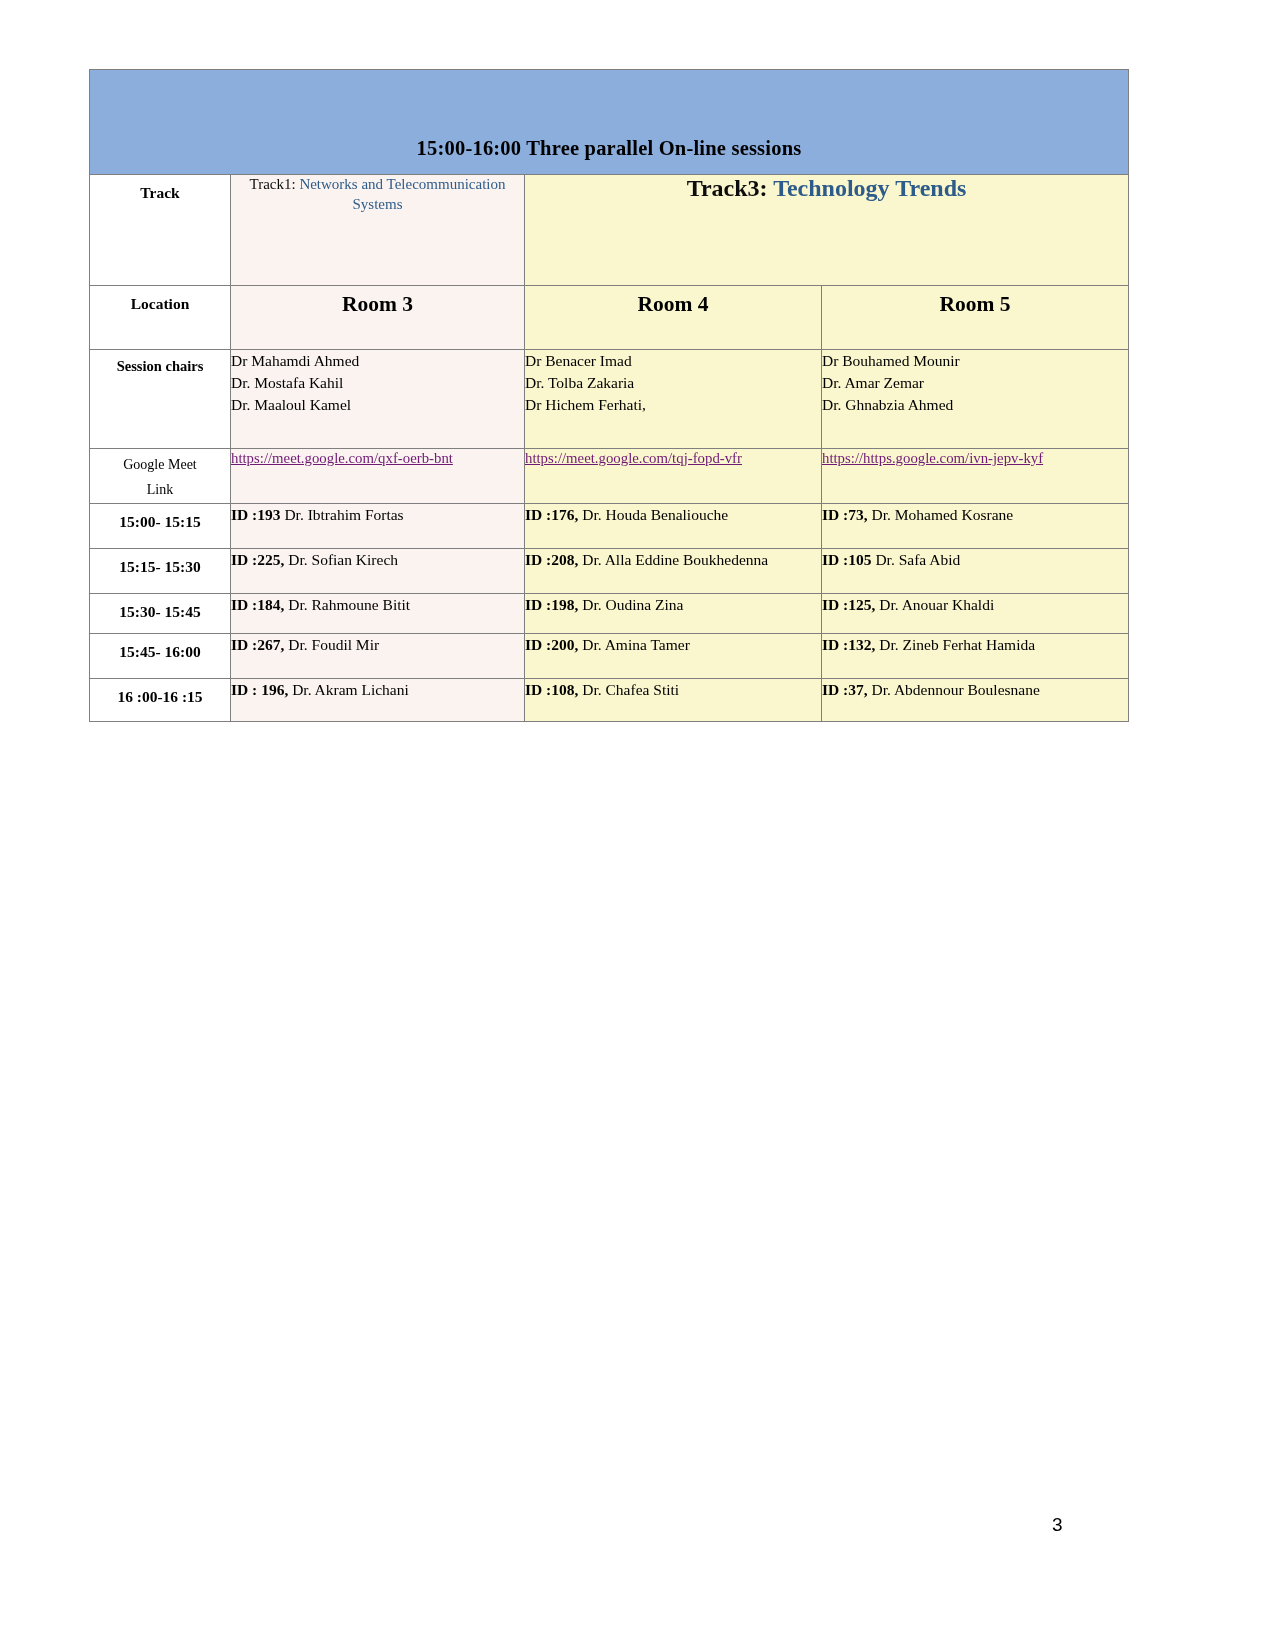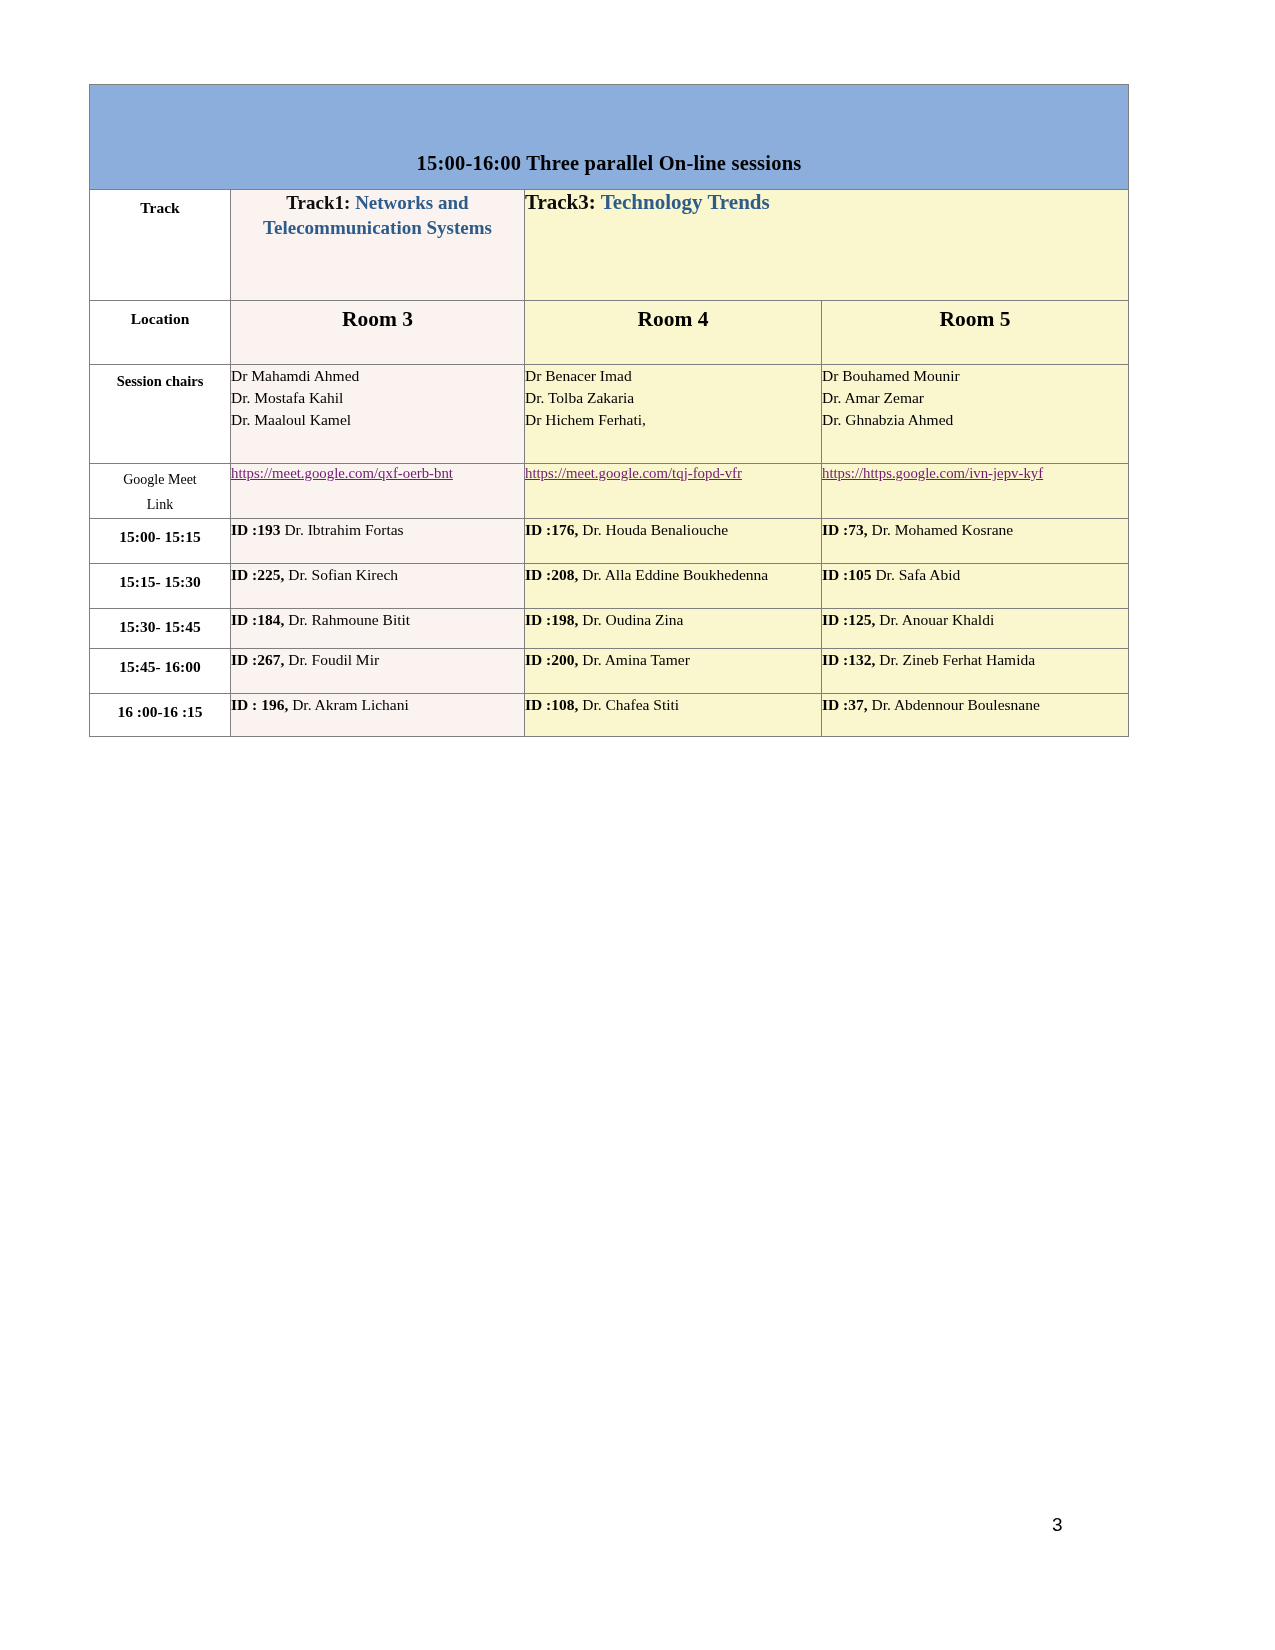--- a/index.html
+++ b/index.html
@@ -19,21 +19,21 @@
   .page {
     position: absolute;
     left: 0; top: 0;
     width: 1275px;
     height: 1650px;
   }
 
   .sched-table {
     position: absolute;
     left: 89px;
-    top: 84px;
+    top: 69px;
     width: 1039px;
     border-collapse: collapse;
     table-layout: fixed;
   }
 
   .sched-table td {
     border: 1px solid #7f7f7f;
     vertical-align: top;
     padding: 0;
   }
@@ -63,29 +63,29 @@
     font-weight: bold;
     font-size: 15.5px;
     height: 110px;
   }
   .track-label-cell span { display:block; padding-top: 9px; }
 
   .track1-cell {
     background: #FBF3F0;
     text-align: center;
     padding: 7px 12px 0 12px;
-    font-size: 19px;
-    font-weight: bold;
+    font-size: 15px;
+    font-weight: normal;
     line-height: 1.32;
   }
   .track3-cell {
     background: #FAF6CE;
-    text-align: left;
+    text-align: center;
     padding: 7px 12px 0 12px;
-    font-size: 21px;
+    font-size: 24px;
     font-weight: bold;
   }
   .tk-accent { color: #2E5C8A; }
   .tk-black  { color: #0d0d0d; }
 
   
   .loc-label {
     background:#ffffff;
     text-align:center;
     font-weight:bold;

